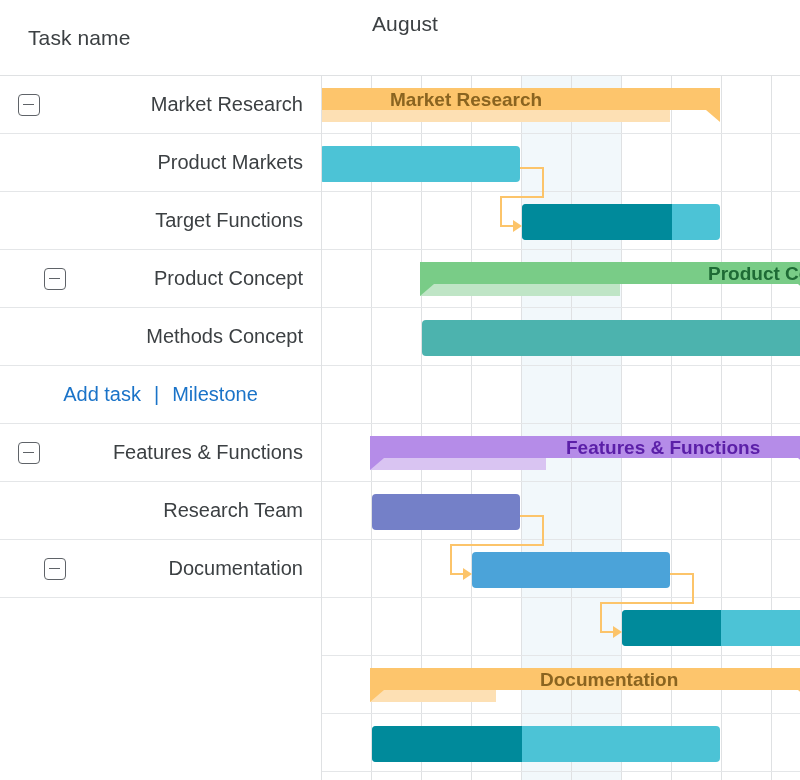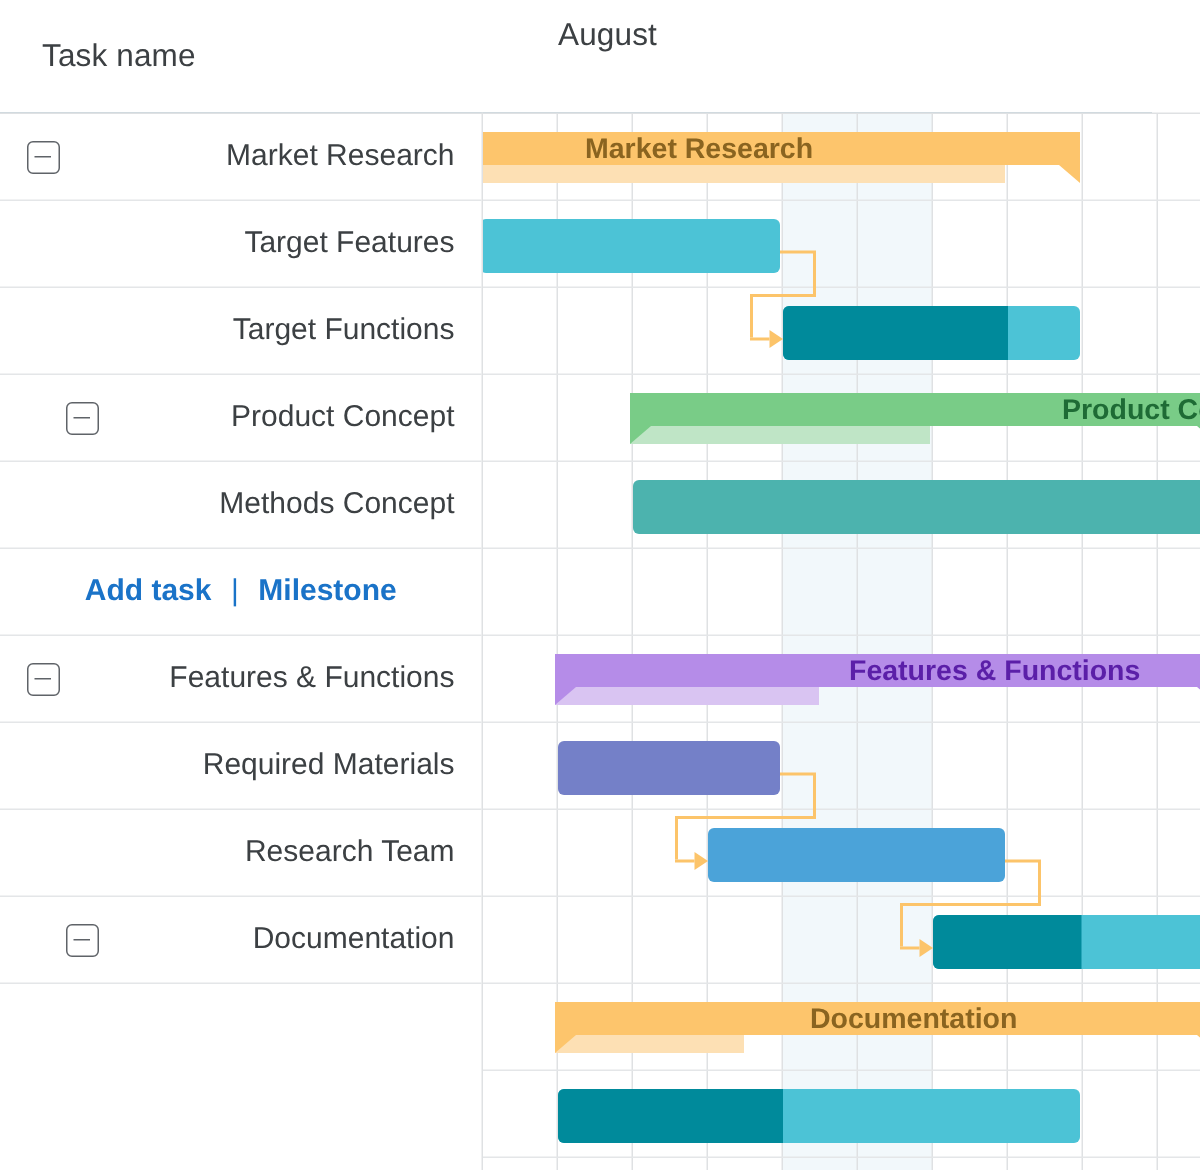--- a/index.html
+++ b/index.html
@@ -44,21 +44,21 @@
     background: #fff;
   }
   .task-row .collapse-icon::after {
     content: ""; position: absolute; left: 4px; top: 9px;
     width: 11px; height: 1.8px; background: #5f6368;
   }
   .task-row.level-0 .collapse-icon { left: 18px; }
   .task-row.level-1 .collapse-icon { left: 44px; }
   .task-label { font-size: 20px; color: #3c4043; white-space: nowrap; }
   .link-row { display: flex; align-items: center; gap: 0; }
-  .link-a { font-size: 20px; color: #1a73c8; cursor: pointer; font-weight: bold; }
+  .link-a { font-size: 20px; color: #1a73c8; cursor: pointer; }
   .link-sep { font-size: 20px; color: #1a73c8; margin: 0 13px; }
 
   
   .chart {
     position: absolute; left: 322px; top: 75px;
     width: 478px; height: 705px;
     border-top: 1px solid #dfe1e3;
     overflow: hidden; background: #fff;
   }
   .col {
@@ -113,21 +113,21 @@
     <div class="hdr-task-name">Task name</div>
     <div class="hdr-month">August</div>
   </div>
 
   <div class="task-panel" id="task-panel">
       <div class="task-row level-0">
         <span class="collapse-icon"></span>
         <span class="task-label">Market Research</span>
       </div>
       <div class="task-row level-1">
-        <span class="task-label">Target Features</span>
+        <span class="task-label">Product Markets</span>
       </div>
       <div class="task-row level-1">
         <span class="task-label">Target Functions</span>
       </div>
       <div class="task-row level-1">
         <span class="collapse-icon"></span>
         <span class="task-label">Product Concept</span>
       </div>
       <div class="task-row level-2">
         <span class="task-label">Methods Concept</span>
@@ -135,23 +135,20 @@
       <div class="task-row level-2 links">
         <div class="link-row">
           <span class="link-a">Add task</span>
           <span class="link-sep">|</span>
           <span class="link-a">Milestone</span>
         </div>
       </div>
       <div class="task-row level-0">
         <span class="collapse-icon"></span>
         <span class="task-label">Features &amp; Functions</span>
-      </div>
-      <div class="task-row level-1">
-        <span class="task-label">Required Materials</span>
       </div>
       <div class="task-row level-1">
         <span class="task-label">Research Team</span>
       </div>
       <div class="task-row level-1">
         <span class="collapse-icon"></span>
         <span class="task-label">Documentation</span>
       </div>
     </div>
 

